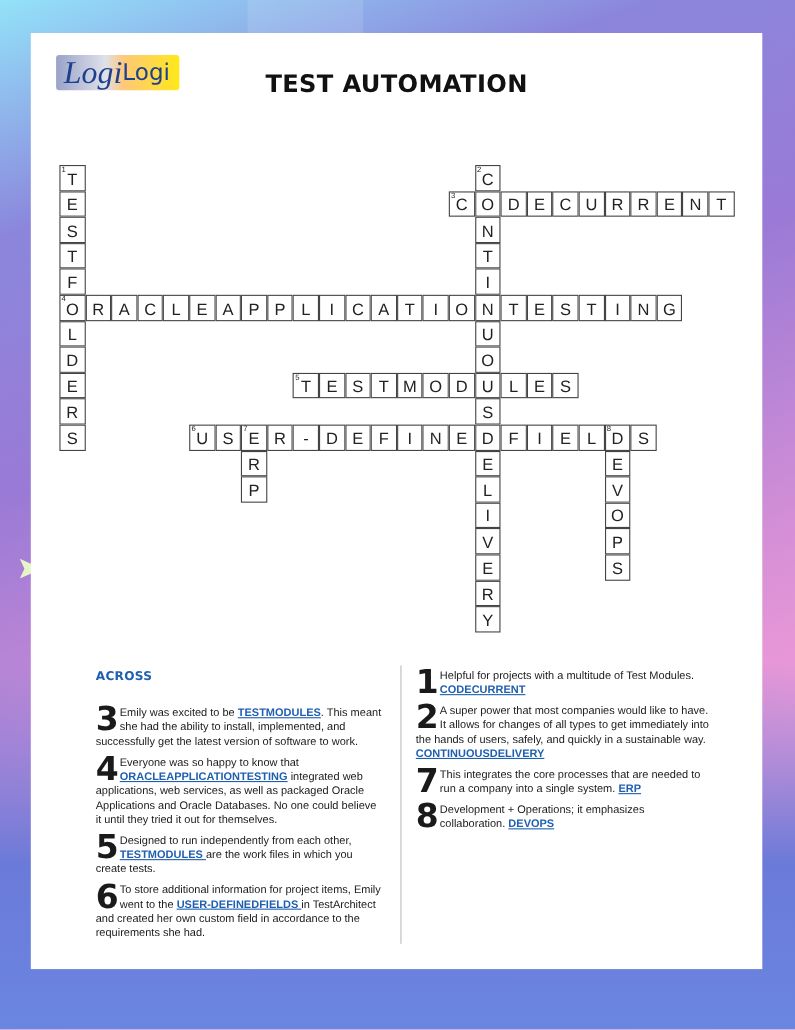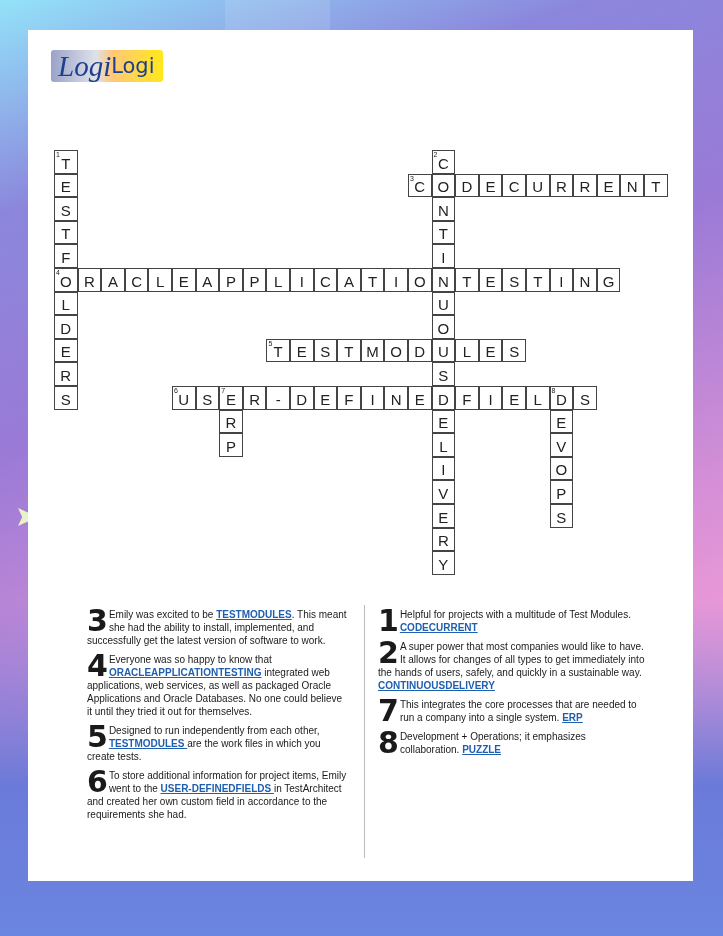--- a/index.html
+++ b/index.html
@@ -39,20 +39,21 @@
 <div class="bgshape"></div>
 <div class="bgbottom"></div>
 <div class="star"></div>
 
 <div class="page">
   <div class="logo">
     <span class="l1">Logi</span>
       <span class="l2">Logi</span>
   </div>
   <div class="title">
+    <div>TEST AUTOMATION</div>
   </div>
 
   <div class="grid" id="grid">
       <div class="cell" style="left: 0px; top: 0px;">
         <span class="num">1</span>
         <span>T</span>
       </div>
       <div class="cell" style="left: 0px; top: 23.6px;">
         <span>E</span>
       </div>
@@ -340,28 +341,29 @@
         <span>P</span>
       </div>
       <div class="cell" style="left: 495.6px; top: 354px;">
         <span>S</span>
       </div>
     </div>
 
   <div class="divider"></div>
 
   <div class="clues across">
+    <div class="head">ACROSS</div>
     <div id="across-list">
         <div class="clue"><span class="big">3</span>Emily was excited to be <span class="ans">TESTMODULES</span>. This meant she had the ability to install, implemented, and successfully get the latest version of software to work.</div>
         <div class="clue"><span class="big">4</span>Everyone was so happy to know that <span class="ans">ORACLEAPPLICATIONTESTING</span> integrated web applications, web services, as well as packaged Oracle Applications and Oracle Databases. No one could believe it until they tried it out for themselves.</div>
         <div class="clue"><span class="big">5</span>Designed to run independently from each other, <span class="ans">TESTMODULES </span>are the work files in which you create tests.</div>
         <div class="clue"><span class="big">6</span>To store additional information for project items, Emily went to the <span class="ans">USER-DEFINEDFIELDS </span>in TestArchitect and created her own custom field in accordance to the requirements she had.</div>
       </div>
   </div>
   <div class="clues down">
     <div id="down-list">
         <div class="clue"><span class="big">1</span>Helpful for projects with a multitude of Test Modules. <span class="ans">CODECURRENT</span></div>
         <div class="clue"><span class="big">2</span>A super power that most companies would like to have. It allows for changes of all types to get immediately into the hands of users, safely, and quickly in a sustainable way. <span class="ans">CONTINUOUSDELIVERY</span></div>
         <div class="clue"><span class="big">7</span>This integrates the core processes that are needed to run a company into a single system. <span class="ans">ERP</span></div>
-        <div class="clue"><span class="big">8</span>Development + Operations; it emphasizes collaboration. <span class="ans">PUZZLE</span></div>
+        <div class="clue"><span class="big">8</span>Development + Operations; it emphasizes collaboration. <span class="ans">DEVOPS</span></div>
       </div>
   </div>
 </div>
 
 </body></html>

